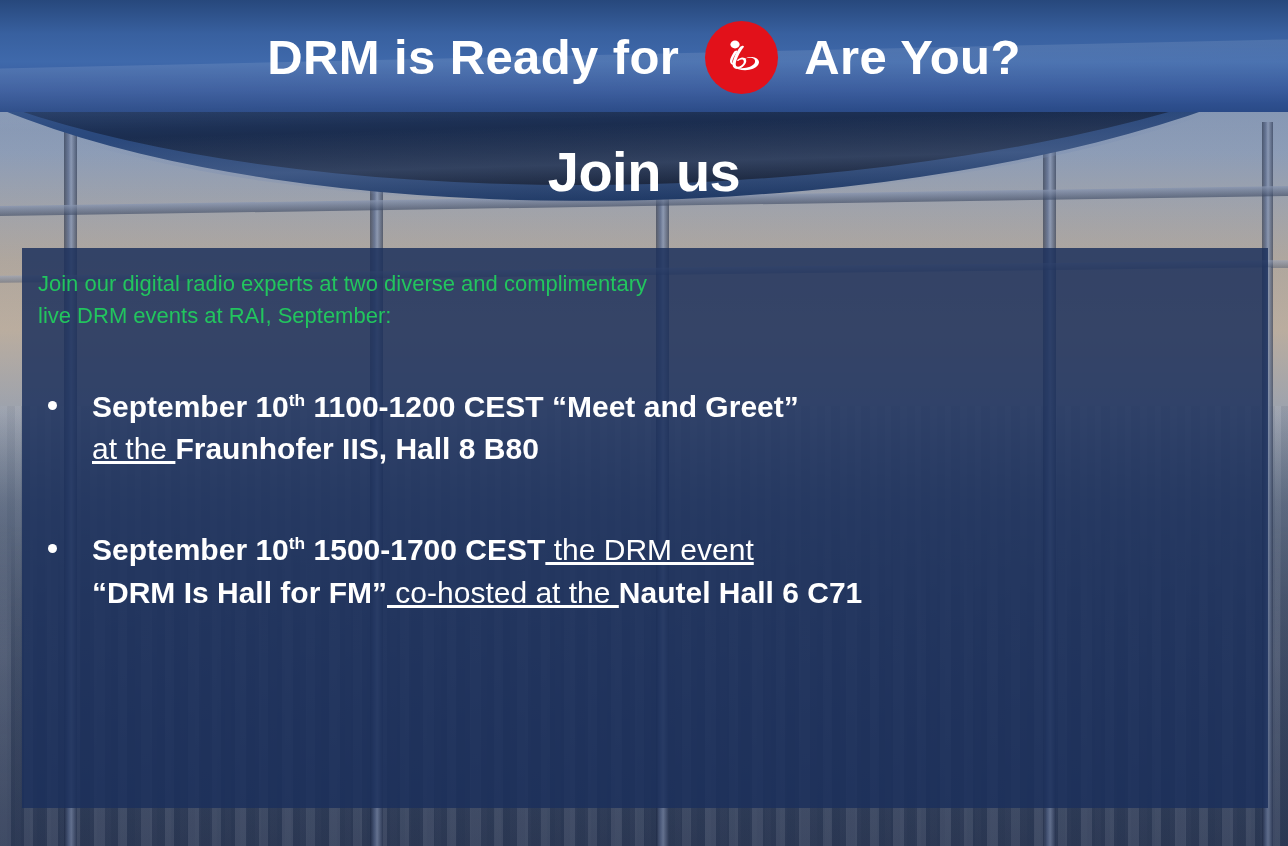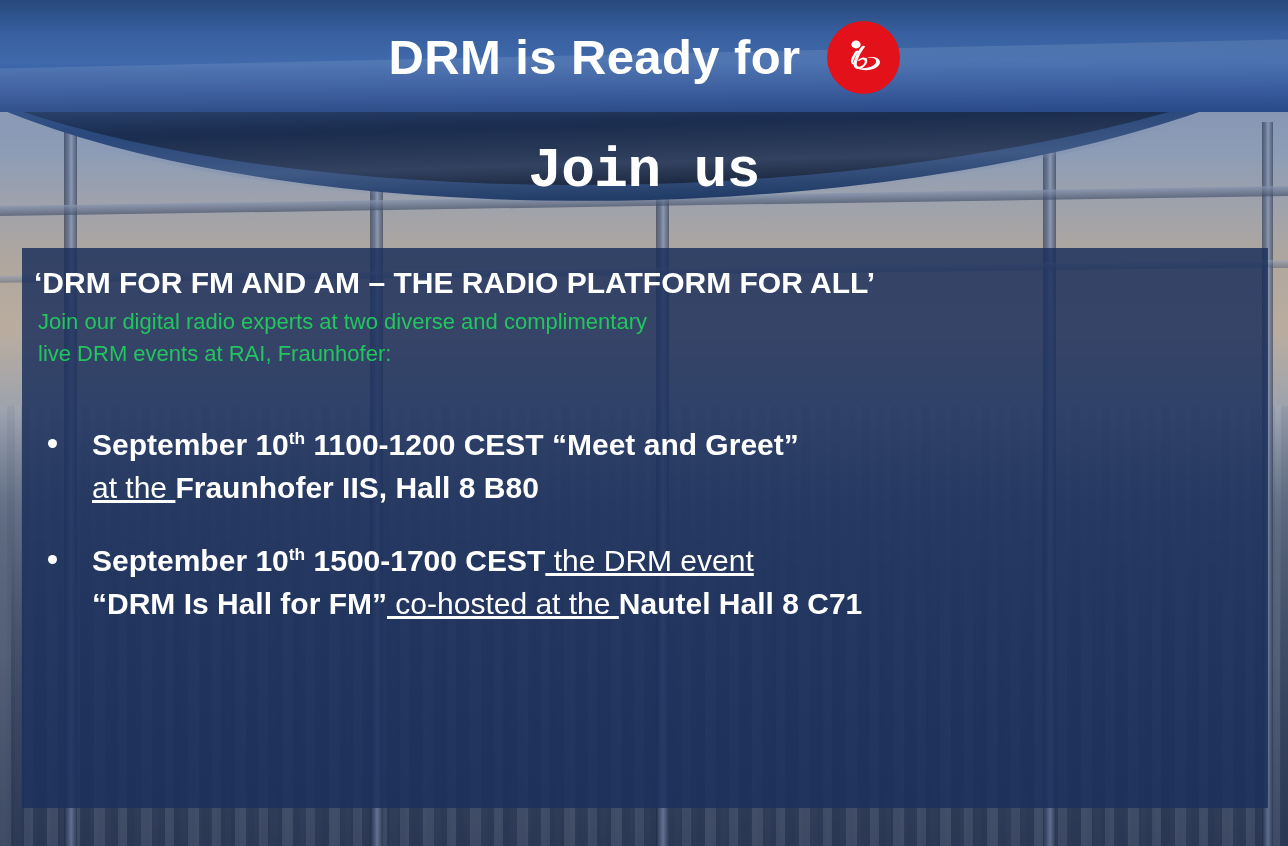--- a/index.html
+++ b/index.html
@@ -200,21 +200,20 @@
     position: absolute;
     left: 0; right: 0;
     top: 141px;
     text-align: center;
     font-size: 56px;
     font-weight: bold;
     color: #ffffff;
     letter-spacing: -0.5px;
     z-index: 8;
     line-height: 1.1;
-    font-family: Liberation Mono, monospace;
   }
 
   
   .panel {
     position: absolute;
     left: 22px;
     top: 248px;
     width: 1246px;
     height: 560px;
     background: rgba(28,48,92,0.84);
@@ -237,21 +236,21 @@
     margin: 4px;
   }
   .bullet-list {
     list-style: none;
     margin: 54px 0 0 0;
     padding: 0;
   }
   .bullet-item {
     position: relative;
     padding-left: 58px;
-    margin-bottom: 31px;
+    margin-bottom: 58px;
     color: #ffffff;
     font-size: 30px;
     line-height: 1.42;
   }
   .bullet-item:last-child { margin-bottom: 16px; }
   .bullet-dot {
     position: absolute;
     left: 14px;
     top: 15px;
     width: 9px;
@@ -296,51 +295,51 @@
       <svg width="52" height="52" viewBox="0 0 52 52" aria-hidden="true">
         <g fill="#ffffff">
           <ellipse cx="19" cy="12.5" rx="4.6" ry="3.9"></ellipse>
           <path d="M18.5 19.2c-1.6 2.3-3.3 5-4.1 7.6-.7 2.3-.5 4.1.8 5.2 1.0 .9 2.3 .8 3.1 .2 .5-.4 .2-.9-.3-.7-.7 .2-1.4-.1-1.6-1.0-.3-1.4 .4-3.3 1.4-5.3 1.0-2.0 2.3-4.0 3.3-5.3 .6-.8-.1-1.6-.9-1.5-.3 0-.6 .3-.9 .7z"></path>
           <path d="M24.6 14.4c-1.4 1.5-3.0 3.9-4.4 6.6-1.9 3.6-3.3 7.4-3.6 10.1-.3 2.7 .5 4.6 2.3 5.4 2.3 1.0 5.4 .1 7.9-1.8 2.6-2.0 4.0-4.8 3.3-6.9-.6-1.8-2.6-2.6-4.9-2.1-1.8 .4-3.3 1.4-4.0 2.4-.4 .6 .3 1.2 .9 .8 1.0-.7 2.2-1.2 3.3-1.3 1.4-.1 2.3 .5 2.4 1.6 .2 1.6-1.1 3.4-2.9 4.5-1.7 1.1-3.5 1.3-4.4 .5-.9-.8-1.0-2.5-.4-4.7 .8-3.0 2.6-6.9 4.6-10.1 1.1-1.8 2.2-3.3 3.0-4.2 .7-.8-.2-1.7-1.0-1.5-.5 .1-1.0 .4-2.1 .7z"></path>
           <path d="M29.8 26.3c2.2-.7 4.6-.8 6.4-.2 2.4 .8 3.4 2.6 2.7 4.5-.6 1.7-2.4 3.2-4.9 4.2-3.3 1.3-7.5 1.7-11.4 1.2-.9-.1-1.1 .9-.2 1.2 4.6 1.4 10.3 1.3 14.6-.4 3.6-1.4 5.8-3.8 6.0-6.3 .2-2.6-2.0-4.7-5.5-5.3-2.6-.5-5.6-.1-7.9 1.0-.8 .4-.6 1.4 .2 1.1z"></path>
         </g>
       </svg>
     </span>
 
+    <span class="title-text">Are You?</span>
   </div>
 
   <div class="joinus">Join us</div>
 
   <div class="panel">
 
-    <p class="panel-heading">‘DRM FOR FM AND AM – THE RADIO PLATFORM FOR ALL’</p>
 
     <p class="panel-para">
       <span class="line">Join our digital radio experts at two diverse and complimentary</span>
-      <span class="line">live DRM events at RAI, Fraunhofer:</span>
+      <span class="line">live DRM events at RAI, September:</span>
     </p>
 
     <ul class="bullet-list">
 
       <li class="bullet-item">
         <span class="bullet-dot"></span>
         <span class="line">
           <span class="b">September 10</span><sup class="b">th</sup><span class="b"> 1100-1200 CEST “Meet and Greet”</span>
         </span>
         <span class="line">
           <span class="r">at the </span><span class="b">Fraunhofer IIS, Hall 8 B80</span>
         </span>
       </li>
 
       <li class="bullet-item">
         <span class="bullet-dot"></span>
         <span class="line">
           <span class="b">September 10</span><sup class="b">th</sup><span class="b"> 1500-1700 CEST</span><span class="r"> the DRM event</span>
         </span>
         <span class="line">
-          <span class="b">“DRM Is Hall for FM”</span><span class="r"> co-hosted at the </span><span class="b">Nautel Hall 8 C71</span>
+          <span class="b">“DRM Is Hall for FM”</span><span class="r"> co-hosted at the </span><span class="b">Nautel Hall 6 C71</span>
         </span>
       </li>
 
     </ul>
   </div>
 
 </div>
 
 </body></html>

